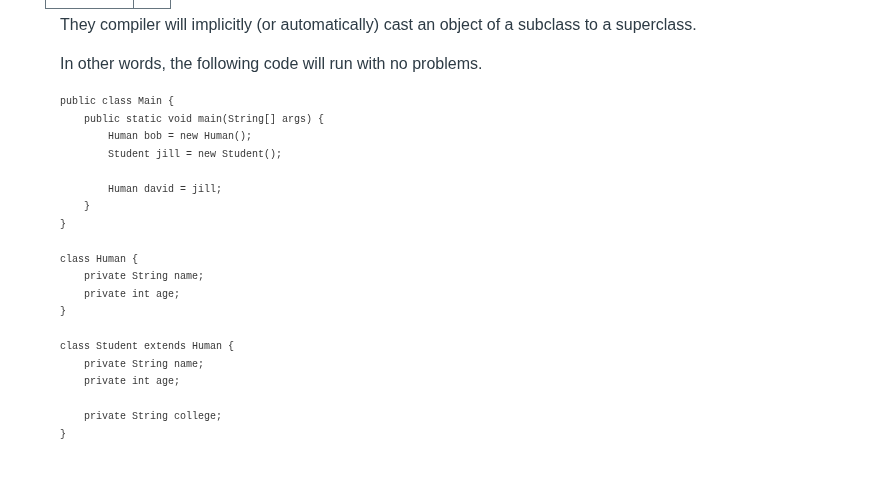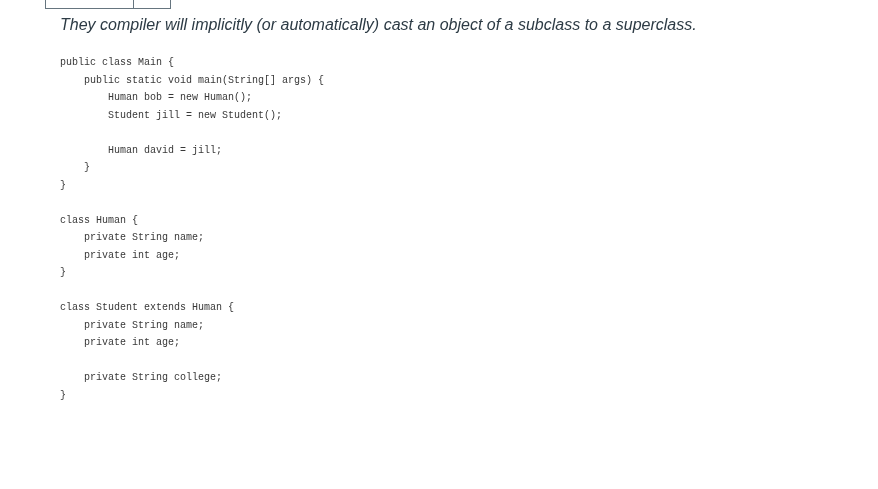--- a/index.html
+++ b/index.html
@@ -35,40 +35,40 @@
   }
   main {
     padding: 11px 0 0 60px;
   }
   p.body-text {
     max-width: 665px;
     margin: 0 0 12px 0;
     font-size: 16px;
     line-height: 27px;
     color: #2d3b45;
-    font-style: italic;
   }
   pre.code-block {
     margin: 16px 0 0 0;
     font-family: "Liberation Mono", "DejaVu Sans Mono", monospace;
     font-size: 10px;
     line-height: 17.5px;
     color: #383838;
     white-space: pre;
   }
 </style>
 </head>
 <body>
 
 <div class="fragment">
   <div class="fragment-divider"></div>
 </div>
 
 <main>
   <p class="body-text">They compiler will implicitly (or automatically) cast an object of a subclass to a superclass.</p>
+  <p class="body-text">In other words, the following code will run with no problems.</p>
   <pre class="code-block">public class Main {
     public static void main(String[] args) {
         Human bob = new Human();
         Student jill = new Student();
 
         Human david = jill;
     }
 }
 
 class Human {

